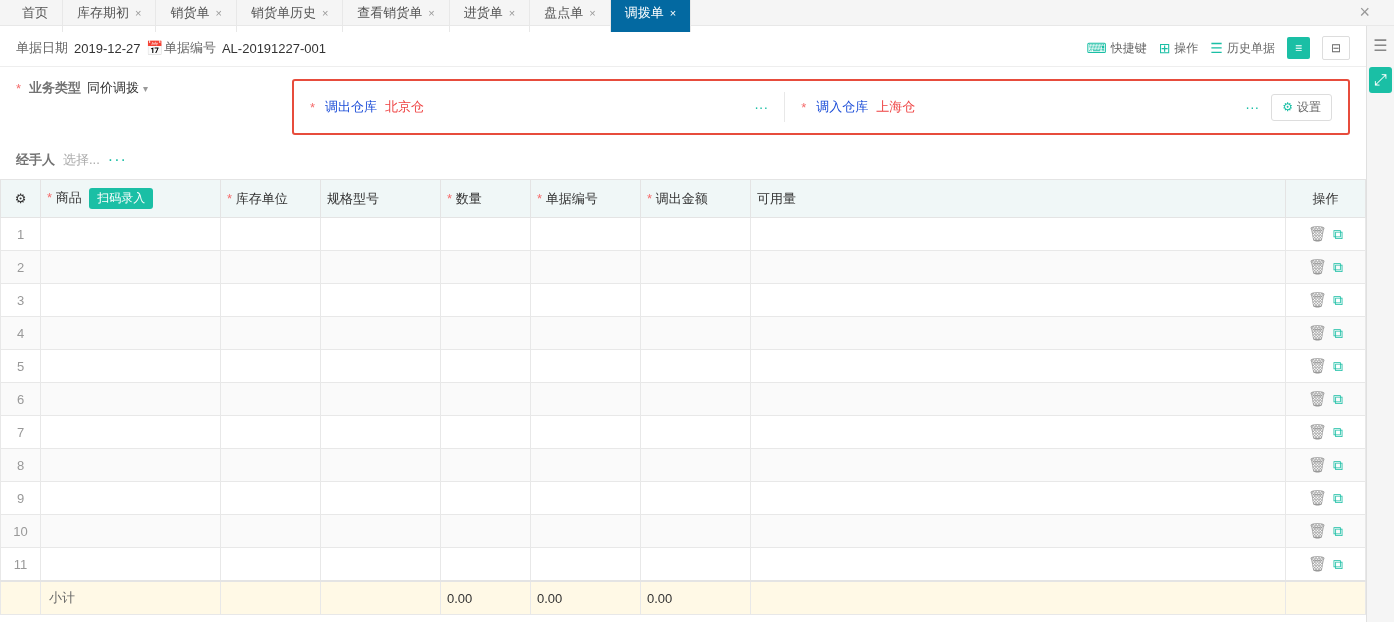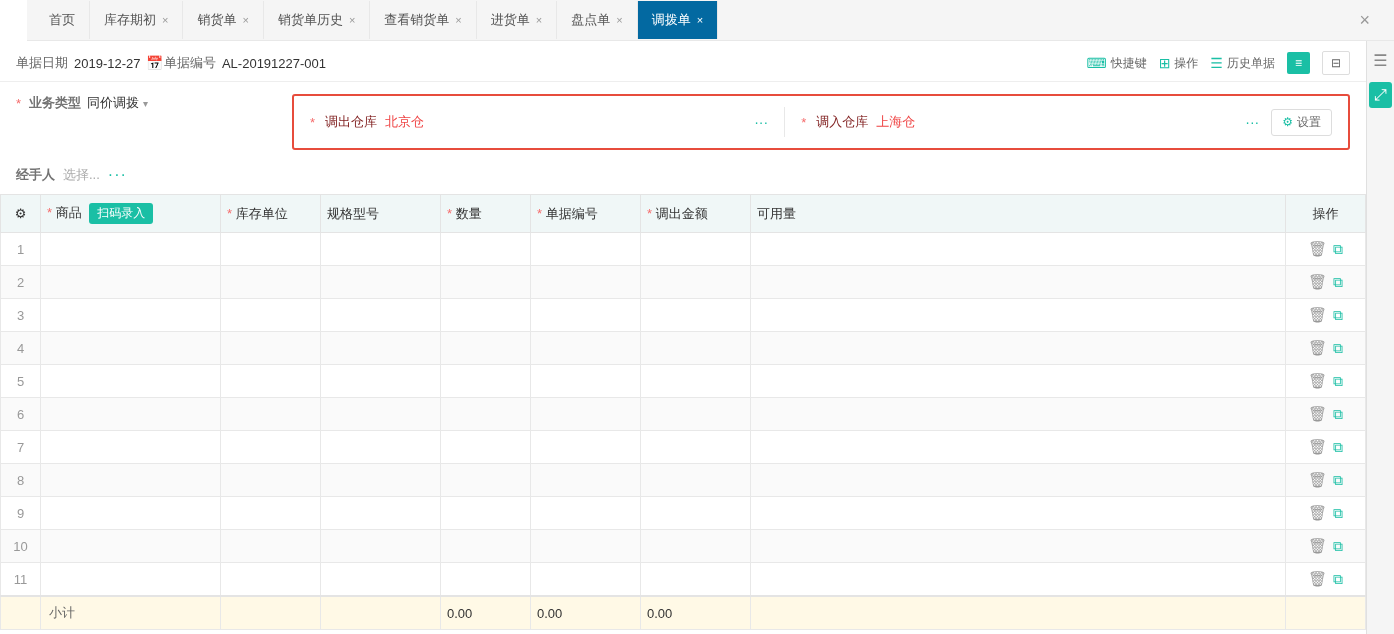--- a/index.html
+++ b/index.html
@@ -3,23 +3,22 @@
   <meta charset="utf-8">
   <style>
     * { box-sizing: border-box; margin: 0; padding: 0; }
     body { font-family: "Microsoft YaHei", "PingFang SC", sans-serif; font-size: 13px; color: #333; background: #fff; width: 1394px; overflow-x: hidden; }
 
     
     .tab-bar {
       display: flex; align-items: center;
       border-bottom: 1px solid #e8e8e8;
       background: #f5f5f5;
-      height: 41px;
+      height: 26px;
       padding: 0 8px;
-      margin-left: 27px;
     }
     .tab-item {
       display: flex; align-items: center;
       padding: 0 14px;
       height: 38px;
       cursor: pointer;
       font-size: 13px;
       color: #555;
       border-right: 1px solid #e8e8e8;
       white-space: nowrap;
@@ -111,21 +110,21 @@
       flex: 1;
       min-height: 56px;
     }
     .warehouse-section {
       display: flex; align-items: center; gap: 8px;
       flex: 1;
     }
     .warehouse-divider {
       width: 1px; background: #e8e8e8; height: 30px; margin: 0 16px;
     }
-    .warehouse-label { color: #7f1d1d; }
+    .warehouse-label { color: #1d4ed8; }
     .warehouse-value { color: #ef4444; font-weight: 500; }
     .wh-more { color: #1abfa5; cursor: pointer; font-size: 14px; margin-left: auto; }
     .settings-btn {
       display: flex; align-items: center; gap: 4px;
       background: none; border: 1px solid #ddd; border-radius: 3px;
       padding: 4px 10px; cursor: pointer; color: #666; font-size: 12px;
       margin-left: 12px;
     }
     .settings-icon { color: #1abfa5; }
 

